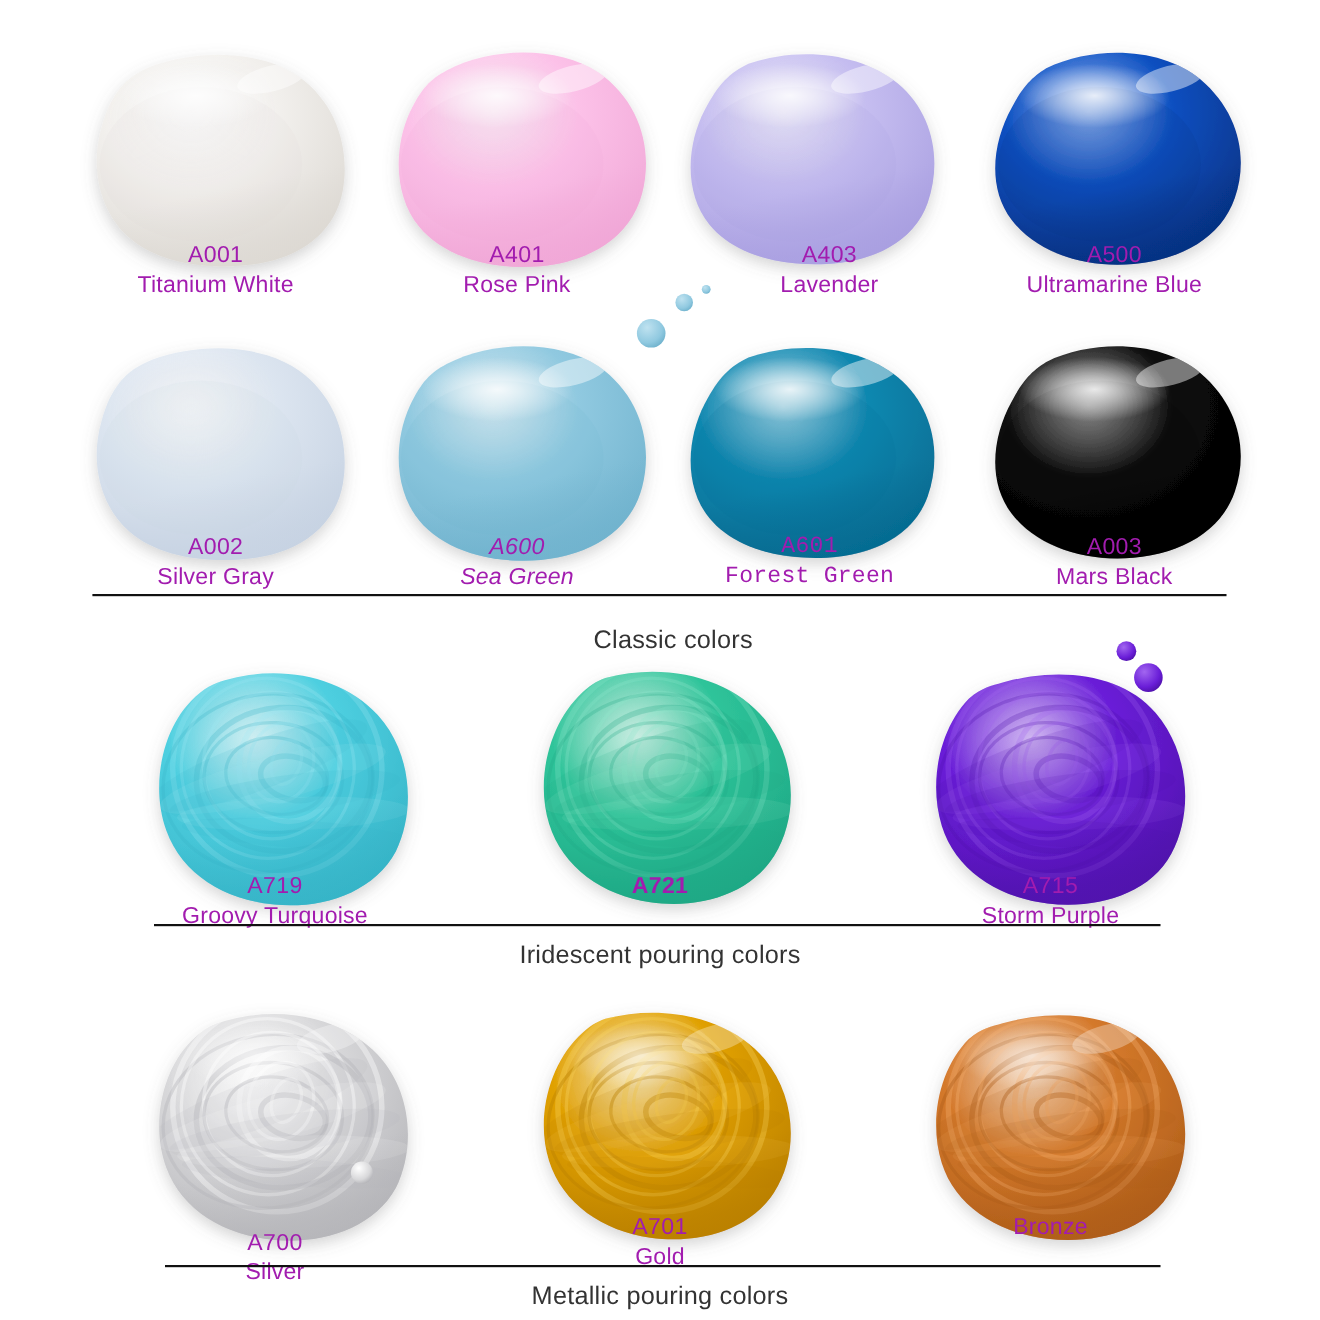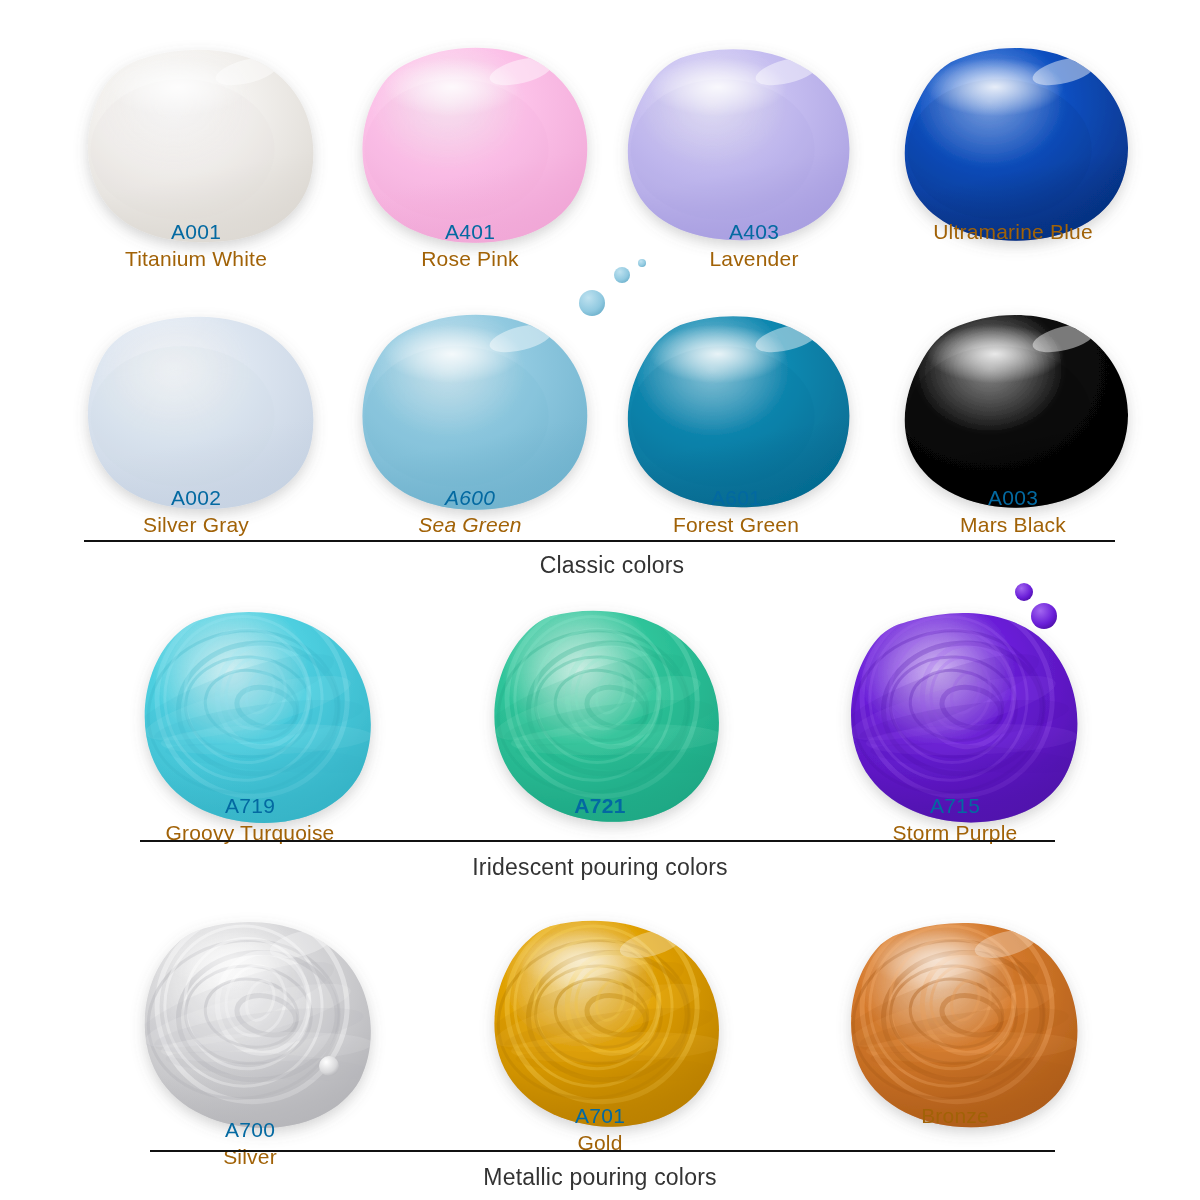--- a/index.html
+++ b/index.html
@@ -32,27 +32,27 @@
   .swatch-labels {
     text-align: center;
     line-height: 1.30;
     color: #1c1c1c;
     margin-top: 6px;
     user-select: none;
   }
   .swatch-code {
     font-size: 21px;
     letter-spacing: 0.3px;
-    color: #0369a1;
+    color: #a21caf;
     display: block;
   }
   .swatch-name {
     font-size: 21px;
     letter-spacing: 0.2px;
-    color: #a16207;
+    color: #a21caf;
     display: block;
   }
 
   
   .section-divider {
     position: absolute;
     height: 0;
     border-top: 2px solid #111111;
   }
   .section-caption {
@@ -223,20 +223,21 @@
           <g clip-path="url(#g3clip)">
             <ellipse cx="96.6" cy="101.4" rx="92" ry="70.2" fill="#05307f" opacity="0.12"></ellipse>
             <ellipse cx="92" cy="39" rx="69" ry="29.25" fill="url(#g3hl)"></ellipse>
             <ellipse cx="161" cy="23.4" rx="32.2" ry="11.7" fill="#ffffff" opacity="0.45" transform="rotate(-14 161 23.4)"></ellipse>
           </g>
           <path d="M 46,14 C 90,-8 148,-4 180,24 C 214,54 222,96 210,132 C 198,168 164,188 122,192 C 80,196 38,182 16,152 C -6,122 0,80 16,50 C 26,30 34,22 46,14 Z" transform="scale(1.0454545454545454,1)" fill="url(#g3rim)"></path>
         </svg>
       </div>
     </div>
     <div class="swatch-labels" style="position: absolute; left: 833px; top: 212px; width: 360px;">
+      <span class="swatch-code">A500</span>
       <span class="swatch-name">Ultramarine Blue</span>
     </div>
     <div class="swatch-cell" style="left: 26px; top: 254.5px; width: 340px;">
       <div class="blob-wrap">
         <svg width="340" height="265" viewBox="-60 -60 340 265">
           <defs>
             <radialGradient id="g4body" cx="38%" cy="28%" r="82%">
               <stop offset="0%" stop-color="#f3f7fc" stop-opacity="0.4"></stop>
               <stop offset="42%" stop-color="#dce5f0" stop-opacity="1"></stop>
               <stop offset="100%" stop-color="#c6d2e2" stop-opacity="1"></stop>
@@ -356,21 +357,21 @@
           </g>
           <g clip-path="url(#g6clip)">
             <ellipse cx="96.6" cy="101.4" rx="92" ry="70.2" fill="#046a90" opacity="0.12"></ellipse>
             <ellipse cx="92" cy="39" rx="69" ry="29.25" fill="url(#g6hl)"></ellipse>
             <ellipse cx="161" cy="23.4" rx="32.2" ry="11.7" fill="#ffffff" opacity="0.45" transform="rotate(-14 161 23.4)"></ellipse>
           </g>
           <path d="M 52,10 C 96,-6 150,0 182,28 C 214,56 220,100 208,136 C 196,172 160,190 120,192 C 80,194 40,184 18,156 C -4,128 -2,84 14,52 C 26,28 36,18 52,10 Z" transform="scale(1.0454545454545454,1)" fill="url(#g6rim)"></path>
         </svg>
       </div>
     </div>
-    <div class="swatch-labels" style="position: absolute; left: 556px; top: 478px; width: 360px;">
+    <div class="swatch-labels" style="position: absolute; left: 556px; top: 478px; width: 360px; font-family: Liberation Mono, monospace;">
       <span class="swatch-code">A601</span>
       <span class="swatch-name">Forest Green</span>
     </div>
     <div class="swatch-cell" style="left: 843px; top: 254.5px; width: 340px;">
       <div class="blob-wrap">
         <svg width="340" height="265" viewBox="-60 -60 340 265">
           <defs>
             <radialGradient id="g7body" cx="38%" cy="28%" r="82%">
               <stop offset="0%" stop-color="#5a5a5a" stop-opacity="0.55"></stop>
               <stop offset="42%" stop-color="#0a0a0a" stop-opacity="1"></stop>
@@ -402,21 +403,21 @@
           </g>
           <path d="M 46,14 C 90,-8 148,-4 180,24 C 214,54 222,96 210,132 C 198,168 164,188 122,192 C 80,196 38,182 16,152 C -6,122 0,80 16,50 C 26,30 34,22 46,14 Z" transform="scale(1.0454545454545454,1)" fill="url(#g7rim)"></path>
         </svg>
       </div>
     </div>
     <div class="swatch-labels" style="position: absolute; left: 833px; top: 478px; width: 360px;">
       <span class="swatch-code">A003</span>
       <span class="swatch-name">Mars Black</span>
     </div>
     <div class="section-divider" style="left: 84px; top: 540px; width: 1031px;"></div>
-    <div class="section-caption" style="top: 552px; left: 0px; padding-left: 24px;">Classic colors</div>
+    <div class="section-caption" style="top: 568px; left: 0px; padding-left: 24px;">Classic colors</div>
     <div class="swatch-cell" style="left: 82.5px; top: 549.5px; width: 335px;">
       <div class="blob-wrap">
         <svg width="335" height="275" viewBox="-60 -60 335 275">
           <defs>
             <radialGradient id="g8body" cx="38%" cy="28%" r="82%">
               <stop offset="0%" stop-color="#9fe9f2" stop-opacity="0.4"></stop>
               <stop offset="42%" stop-color="#4ecfe0" stop-opacity="1"></stop>
               <stop offset="100%" stop-color="#35b3c6" stop-opacity="1"></stop>
             </radialGradient>
             <linearGradient id="g8rim" x1="0%" y1="0%" x2="25%" y2="100%">

